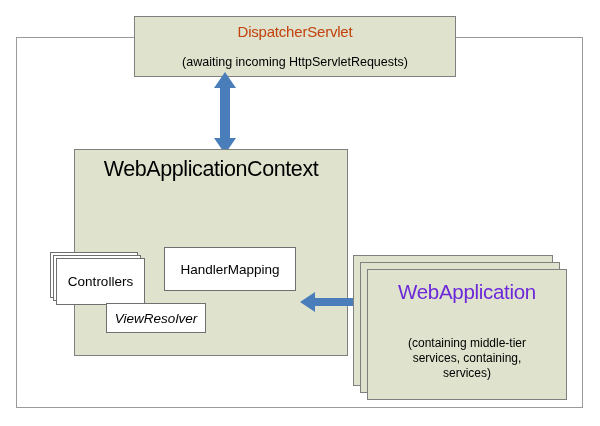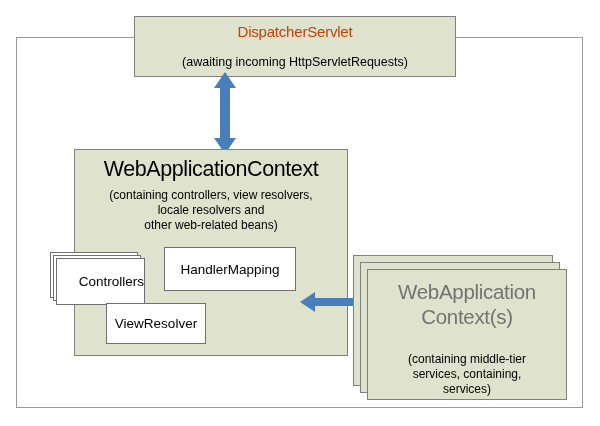--- a/index.html
+++ b/index.html
@@ -90,57 +90,56 @@
     font-size: 12px;
     line-height: 15px;
     color: #000;
   }
 
   
   .ctrl-stack-3 { left: 50px; top: 252px; width: 88px; height: 46px; }
   .ctrl-stack-2 { left: 53px; top: 255px; width: 88px; height: 46px; }
   .ctrl-front {
     left: 56px; top: 258px; width: 89px; height: 47px;
-    display: flex; align-items: center; justify-content: flex-end;
+    display: flex; align-items: center; justify-content: center;
   }
   .handler {
     left: 164px; top: 247px; width: 132px; height: 44px;
     display: flex; align-items: center; justify-content: center;
   }
   .viewres {
-    left: 106px; top: 303px; width: 100px; height: 41px;
-    display: flex; align-items: center; justify-content: center;
+    left: 106px; top: 303px; width: 100px; height: 30px;
+    display: flex; align-items: center; justify-content: center; font-style: italic;
   }
   .inner-label { font-size: 13.5px; color: #000; }
 
   
   .wacs-3 { left: 353px; top: 255px; width: 200px; height: 131px; }
   .wacs-2 { left: 360px; top: 262px; width: 200px; height: 131px; }
   .wacs-front {
     left: 367px; top: 269px; width: 200px; height: 131px;
   }
   .wacs-front .title {
     position: absolute;
     left: 0; right: 0;
     top: 9px;
     text-align: center;
     font-size: 20.5px;
     line-height: 25px;
     letter-spacing: -0.3px;
-    color: #737373;
+    color: #6d28d9;
   }
   .wacs-front .sub {
     position: absolute;
     left: 5px; right: 5px;
     top: 66px;
     text-align: center;
     font-size: 12px;
     line-height: 15px;
     color: #000;
-    margin-top: 16px;
   }
 
   
   .arrow { position: absolute; }
   .arrow-v { left: 205px; top: 72px; width: 40px; height: 82px; }
   .arrow-h { left: 300px; top: 288px; width: 72px; height: 28px; }
 </style>
 </head>
 <body>
 
@@ -154,25 +153,20 @@
   </div>
 
   <svg class="arrow arrow-v" viewBox="0 0 40 82">
     <g fill="#4a7ebb">
       <polygon points="20,0 31,16 25,16 25,66 31,66 20,82 9,66 15,66 15,16 9,16"></polygon>
     </g>
   </svg>
 
   <div class="sage-box wac">
     <div class="title">WebApplicationContext</div>
-    <div class="sub">
-      <div>(containing controllers, view resolvers,</div>
-      <div>locale resolvers and</div>
-      <div>other web-related beans)</div>
-    </div>
   </div>
 
   <div class="white-box ctrl-stack-3"></div>
   <div class="white-box ctrl-stack-2"></div>
 
   <div class="white-box handler">
     <span class="inner-label">HandlerMapping</span>
   </div>
 
   <div class="white-box ctrl-front">
@@ -187,21 +181,20 @@
     <g fill="#4a7ebb">
       <polygon points="0,14 15,4 15,10 57,10 57,4 72,14 57,24 57,18 15,18 15,24"></polygon>
     </g>
   </svg>
 
   <div class="sage-box wacs-3"></div>
   <div class="sage-box wacs-2"></div>
   <div class="sage-box wacs-front">
     <div class="title">
       <div>WebApplication</div>
-      <div>Context(s)</div>
     </div>
     <div class="sub">
       <div>(containing middle-tier</div>
       <div>services, containing,</div>
       <div>services)</div>
     </div>
   </div>
 
 </div>
 

